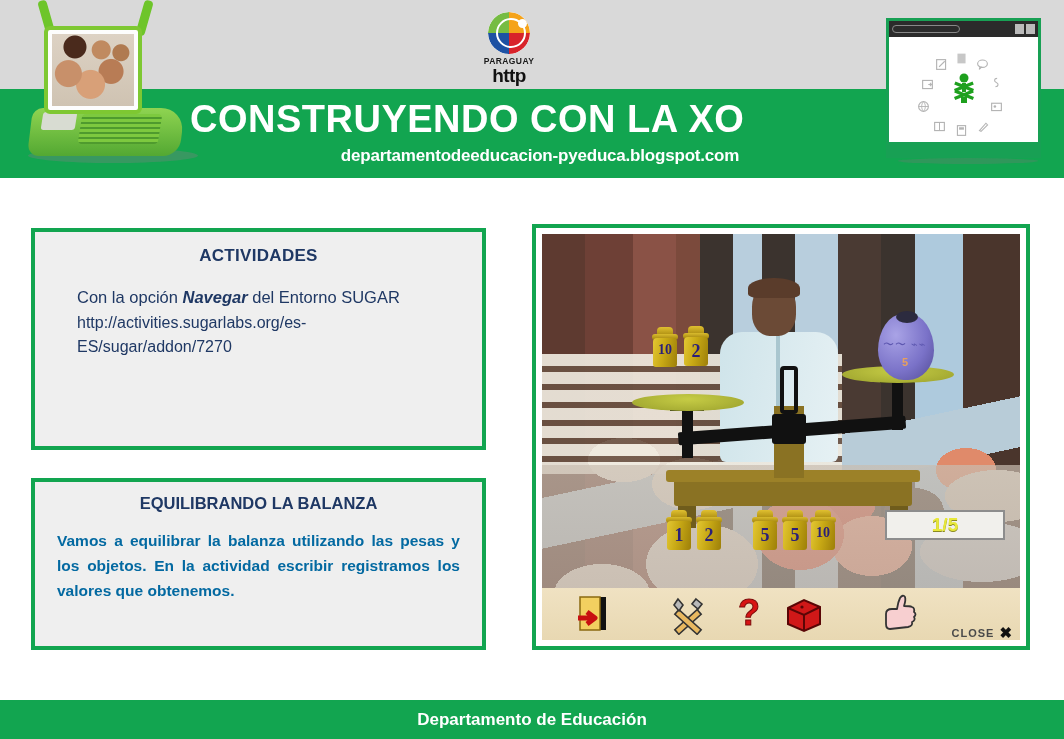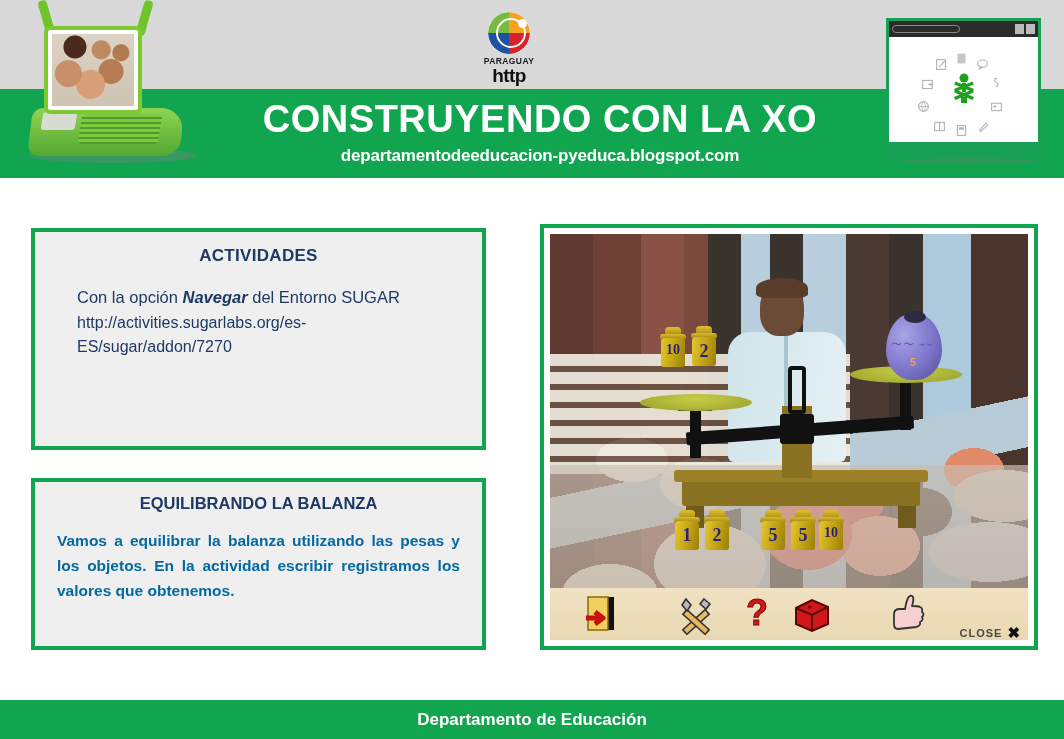--- a/index.html
+++ b/index.html
@@ -65,21 +65,21 @@
   .sugar-tb-icons { position: absolute; right: 3px; top: 3px; display: flex; gap: 2px; }
   .sugar-tb-icons span { width: 9px; height: 10px; background: #bbb; display:block; }
   .sugar-canvas { position: relative; height: 105px; background: #fff; }
   .ring-icon { position: absolute; width: 13px; height: 13px; opacity: .55; }
   .ring-icon svg { width: 100%; height: 100%; }
   .xo-center { position: absolute; left: 50%; top: 50%; transform: translate(-50%,-50%); width: 26px; height: 34px; }
   .sugar-foot { height: 13px; background: #18a054; }
   .sugar-shadow { position: absolute; left: 898px; top: 158px; width: 140px; height: 6px; background: rgba(120,120,120,.3); border-radius: 50%; }
 
   .banner-title {
-    position: absolute; left: 190px; top: 98px; width: 700px; text-align: center;
+    position: absolute; left: 190px; top: 98px; width: 700px; 
     font-size: 38px; font-weight: bold; color: #fff; letter-spacing: .5px;
     font-family: "Liberation Sans", sans-serif;
   }
   .banner-sub {
     position: absolute; left: 190px; top: 146px; width: 700px; text-align: center;
     font-size: 17px; font-weight: bold; color: #fff; letter-spacing: -.2px;
   }
 
   
   .panel { position: absolute; background: #efefef; border: 4px solid #12a550; }
@@ -88,21 +88,21 @@
 
   .acts-title { text-align: center; font-size: 17px; font-weight: bold; color: #1f3864; letter-spacing: .3px; margin-bottom: 18px; }
   .acts-body { font-size: 16.5px; color: #1f3864; line-height: 1.62; margin-left: 20px; }
   .acts-body b { font-weight: bold; font-style: italic; }
   .acts-url { font-size: 16px; color: #1f3864; line-height: 1.5; }
 
   .eq-title { text-align: center; font-size: 16.5px; font-weight: bold; color: #1f3864; margin-bottom: 16px; }
   .eq-body { font-size: 15.5px; font-weight: bold; color: #0369a1; line-height: 1.6; text-align: justify; }
 
   
-  .panel-game { left: 532px; top: 224px; width: 498px; height: 426px; padding: 6px; background:#fff;margin-left:8px; }
+  .panel-game { left: 532px; top: 224px; width: 498px; height: 426px; padding: 6px; background:#fff; }
   .game-inner { position: relative; width: 100%; height: 100%; overflow: hidden; background: #8a6a5a; }
 
   
   .market-bg { position: absolute; inset: 0;
     background:
       
       radial-gradient(ellipse 62px 30px at 440px 318px, #cfd8de 0 100%, transparent 100%),
       radial-gradient(ellipse 52px 26px at 455px 262px, #d6cfc2 0 100%, transparent 100%),
       
       radial-gradient(ellipse 56px 40px at 160px 330px, #e8e5dd 0 100%, transparent 100%),
@@ -375,20 +375,23 @@
         <div class="body"></div>
       <div class="num">5</div>
     </div>
     <div class="weight small" style="left:266px; top:276px;">
       <div class="knob"></div>
         <div class="collar"></div>
         <div class="body"></div>
       <div class="num">10</div>
     </div>
 
+    <div class="score-box">
+      <span class="score-text">1/5</span>
+    </div>
 
     <div class="gc-toolbar">
       <div class="gc-btn" style="margin-left:34px;">
         <svg width="40" height="40" viewBox="0 0 40 40">
             <rect x="4" y="3" width="26" height="33" fill="#111"></rect>
             <rect x="4" y="3" width="20" height="33" fill="#f2d060" stroke="#8a6a10" stroke-width="1.5"></rect>
             <path d="M2 24 H16 M11 18 L19 24 L11 30" stroke="#c81010" stroke-width="5" fill="none" stroke-linejoin="round"></path>
           </svg>
       </div>
       <div class="gc-btn" style="margin-left:52px;">

